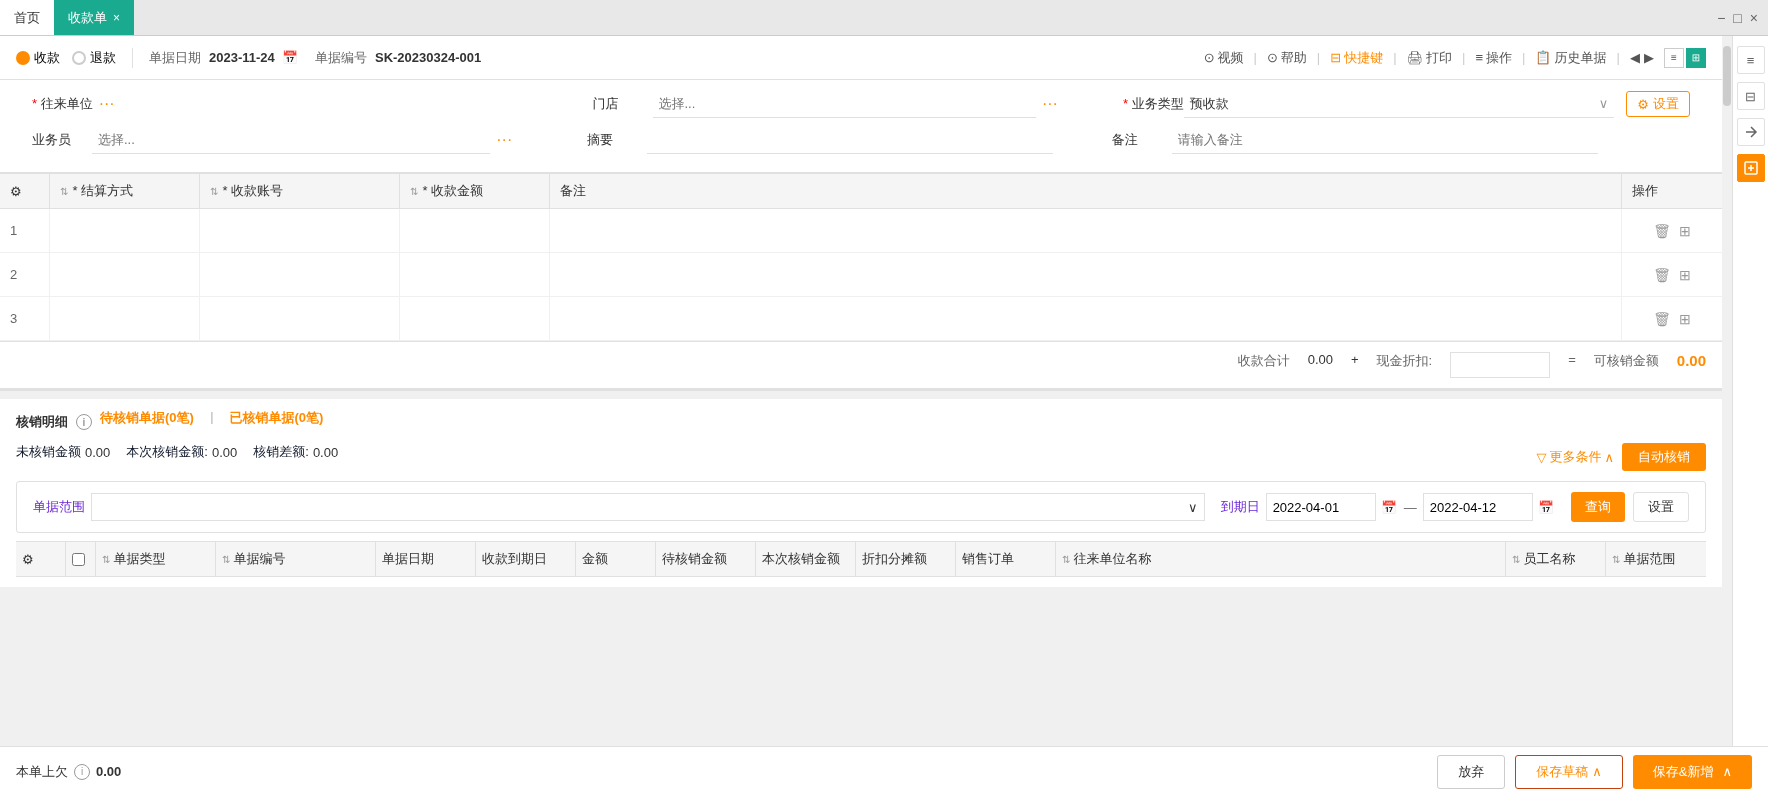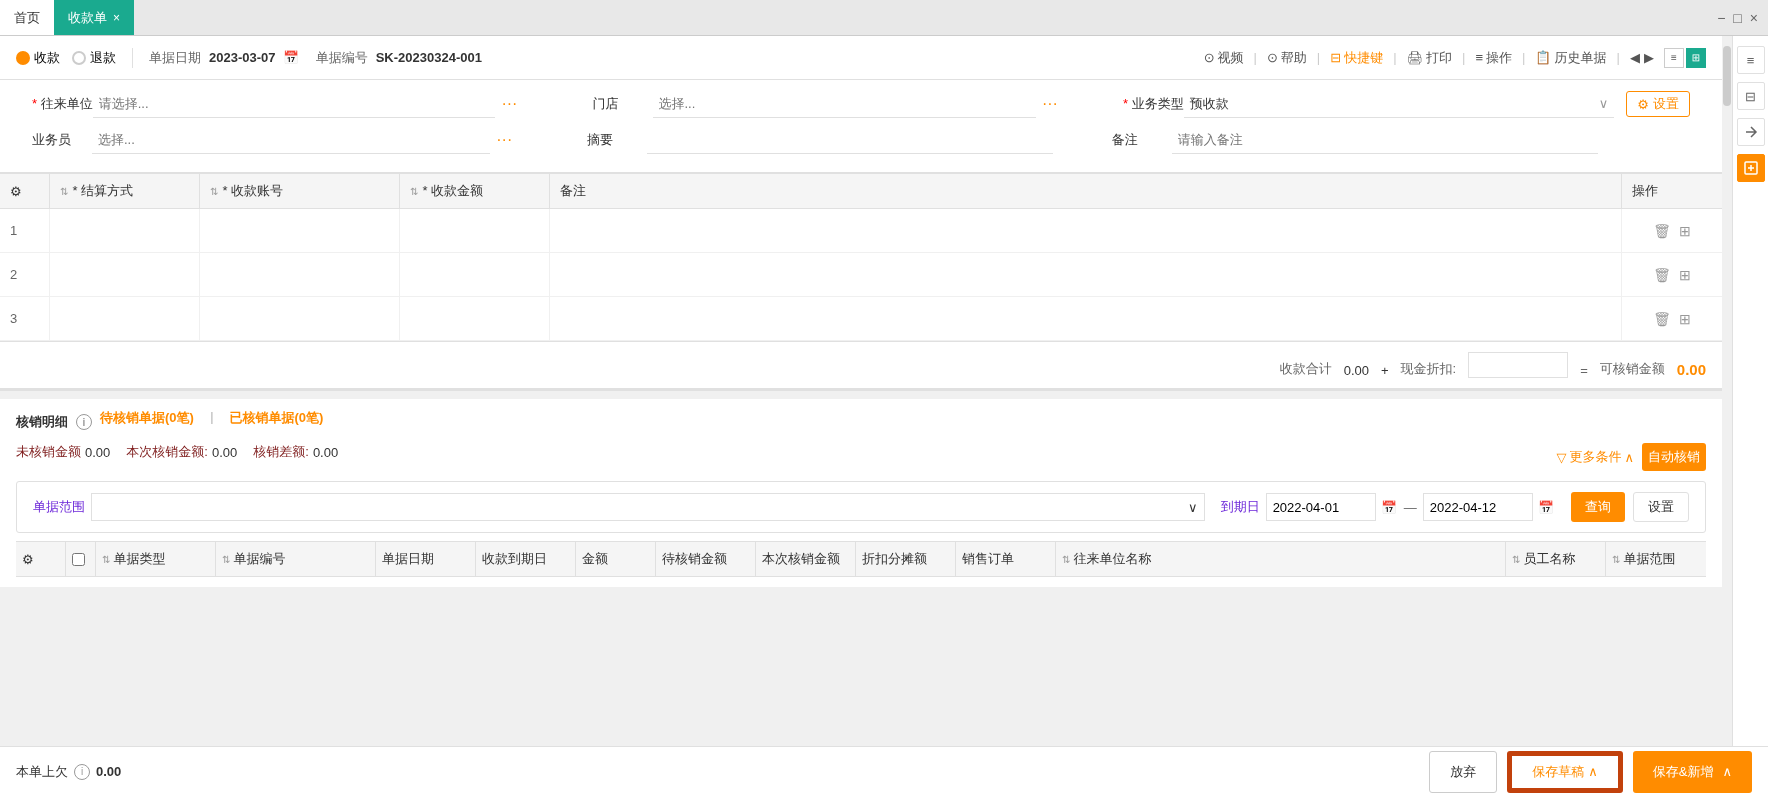--- a/index.html
+++ b/index.html
@@ -103,22 +103,22 @@
     }
     .td:last-child { border-right: none; }
     .row-num { color: #666; }
     .row-actions { display: flex; gap: 8px; justify-content: center; }
     .row-action-btn { color: #999; cursor: pointer; font-size: 14px; }
 
     
     .table-footer {
       background: #fff;
       padding: 10px 16px;
-      display: flex; justify-content: flex-end; align-items: flex-end;
-      gap: 12px; color: #333;
+      display: flex; justify-content: flex-end; align-items: flex-start;
+      gap: 18px; color: #333;
       border-top: 1px solid #e0e0e0;
       border-bottom: 3px solid #e0e0e0;
     }
     .sum-label { color: #666; }
     .sum-value { color: #333; }
     .sum-input { width: 100px; border: 1px solid #e0e0e0; height: 26px; padding: 0 6px; }
     .sum-result { color: #ff8c00; font-weight: bold; font-size: 15px; }
     .sum-eq { color: #666; }
 
     
@@ -130,27 +130,27 @@
     .section-title {
       font-size: 14px; font-weight: bold; color: #333;
       display: flex; align-items: center; gap: 8px; margin-bottom: 8px;
     }
     .info-icon { width: 16px; height: 16px; border-radius: 50%; border: 1px solid #999; display: inline-flex; align-items: center; justify-content: center; font-size: 10px; color: #999; cursor: pointer; }
     .verify-tabs { display: flex; gap: 16px; margin-bottom: 8px; }
     .verify-tab { color: #ff8c00; cursor: pointer; font-size: 13px; }
     .verify-tab.separator { color: #ccc; }
     .verify-stats { display: flex; align-items: center; gap: 16px; color: #333; margin-bottom: 10px; }
     .stat-item { display: flex; align-items: center; gap: 4px; }
-    .stat-label { color: #7f1d1d; }
+    .stat-label { color: #0f172a; }
     .stat-value { color: #333; }
     .verify-actions { margin-left: auto; display: flex; align-items: center; gap: 8px; }
     .more-conditions { color: #ff8c00; cursor: pointer; font-size: 13px; display: flex; align-items: center; gap: 3px; }
     .auto-verify-btn {
       background: #ff8c00; color: #fff; border: none;
-      padding: 5px 6px; border-radius: 3px; cursor: pointer;
+      padding: 5px 16px; border-radius: 3px; cursor: pointer;
     }
 
     
     .filter-row {
       display: flex; align-items: center; gap: 16px;
       padding: 8px 0;
       border: 1px solid #e0e0e0; border-radius: 3px;
       padding: 10px 16px; margin-bottom: 8px;
     }
     .filter-field { display: flex; align-items: center; gap: 6px; flex: 1; }
@@ -190,21 +190,21 @@
       position: fixed; bottom: 0; left: 0; right: 0;
       height: 50px; background: #fff;
       border-top: 1px solid #e0e0e0;
       display: flex; align-items: center;
       padding: 0 16px;
     }
     .bottom-info { display: flex; align-items: center; gap: 6px; color: #333; }
     .bottom-actions { margin-left: auto; display: flex; gap: 10px; }
     .btn-discard { border: 1px solid #ccc; background: #fff; padding: 7px 20px; border-radius: 3px; cursor: pointer; color: #333; }
     .btn-save-draft {
-      border: 5px solid #c2410c; background: #fff; color: #ff8c00;
+      border: 1px solid #c2410c; background: #fff; color: #ff8c00;
       padding: 7px 20px; border-radius: 3px; cursor: pointer;
       display: flex; align-items: center; gap: 4px;
     }
     .btn-save-new {
       background: #ff8c00; color: #fff; border: none;
       padding: 7px 20px; border-radius: 3px; cursor: pointer;
       display: flex; align-items: center; gap: 9px;
     }
 
     
@@ -251,21 +251,21 @@
         <span>收款</span>
       </div>
       <div class="radio-item">
         <div class="radio-circle"></div>
         <span>退款</span>
       </div>
     </div>
     <div class="divider-v"></div>
     <div class="doc-info">
       <span class="doc-label">单据日期</span>
-      <span class="doc-date">2023-03-07</span>
+      <span class="doc-date">2023-11-24</span>
       <span class="calendar-icon">📅</span>
     </div>
     <div class="doc-info">
       <span class="doc-label">单据编号</span>
       <span class="doc-date">SK-20230324-001</span>
     </div>
     <div class="toolbar-right">
       <div class="toolbar-btn">
         <span>⊙</span>
         <span>视频</span>
@@ -304,21 +304,20 @@
         <div class="view-icon">≡</div>
         <div class="view-icon active">⊞</div>
       </div>
     </div>
   </div>
 
   <div class="form-area">
     <div class="form-row">
       <div class="form-field" style="flex:2">
         <span class="field-label required">往来单位</span>
-        <input class="field-input" placeholder="请选择..." style="">
         <span class="field-more">···</span>
       </div>
       <div style="flex:0.2"></div>
       <div class="form-field" style="flex:2">
         <span class="field-label" style="margin-left:20px">门店</span>
         <input class="field-input" placeholder="选择..." style="">
         <span class="field-more">···</span>
       </div>
       <div style="flex:0.2"></div>
       <div class="form-field" style="flex:2; margin-left:10px">

